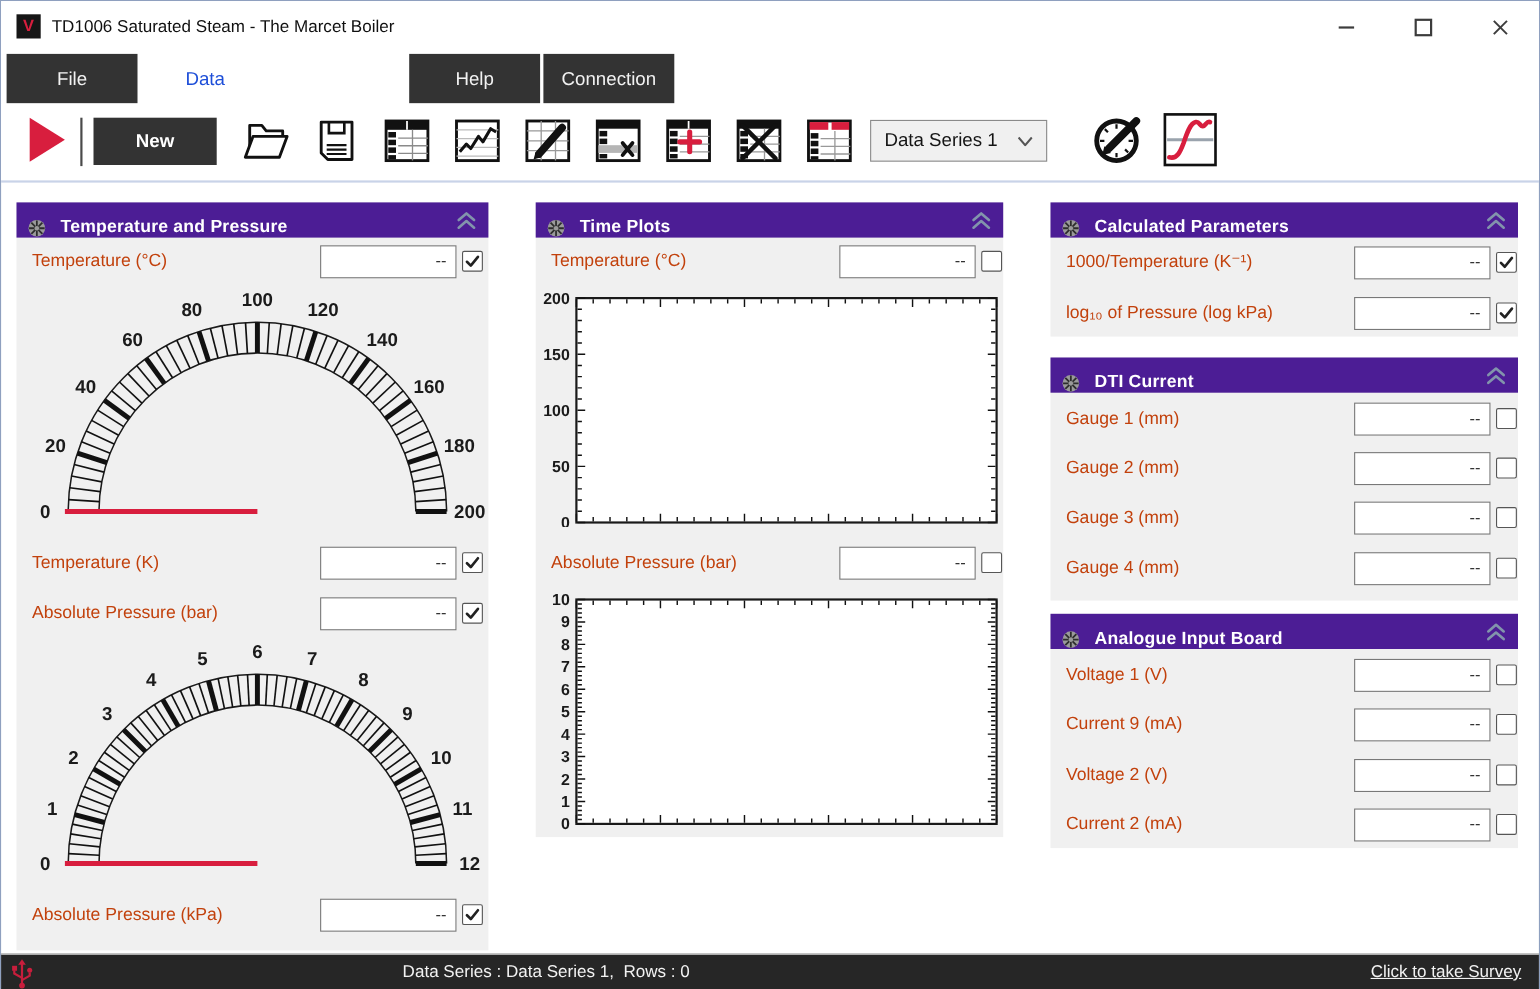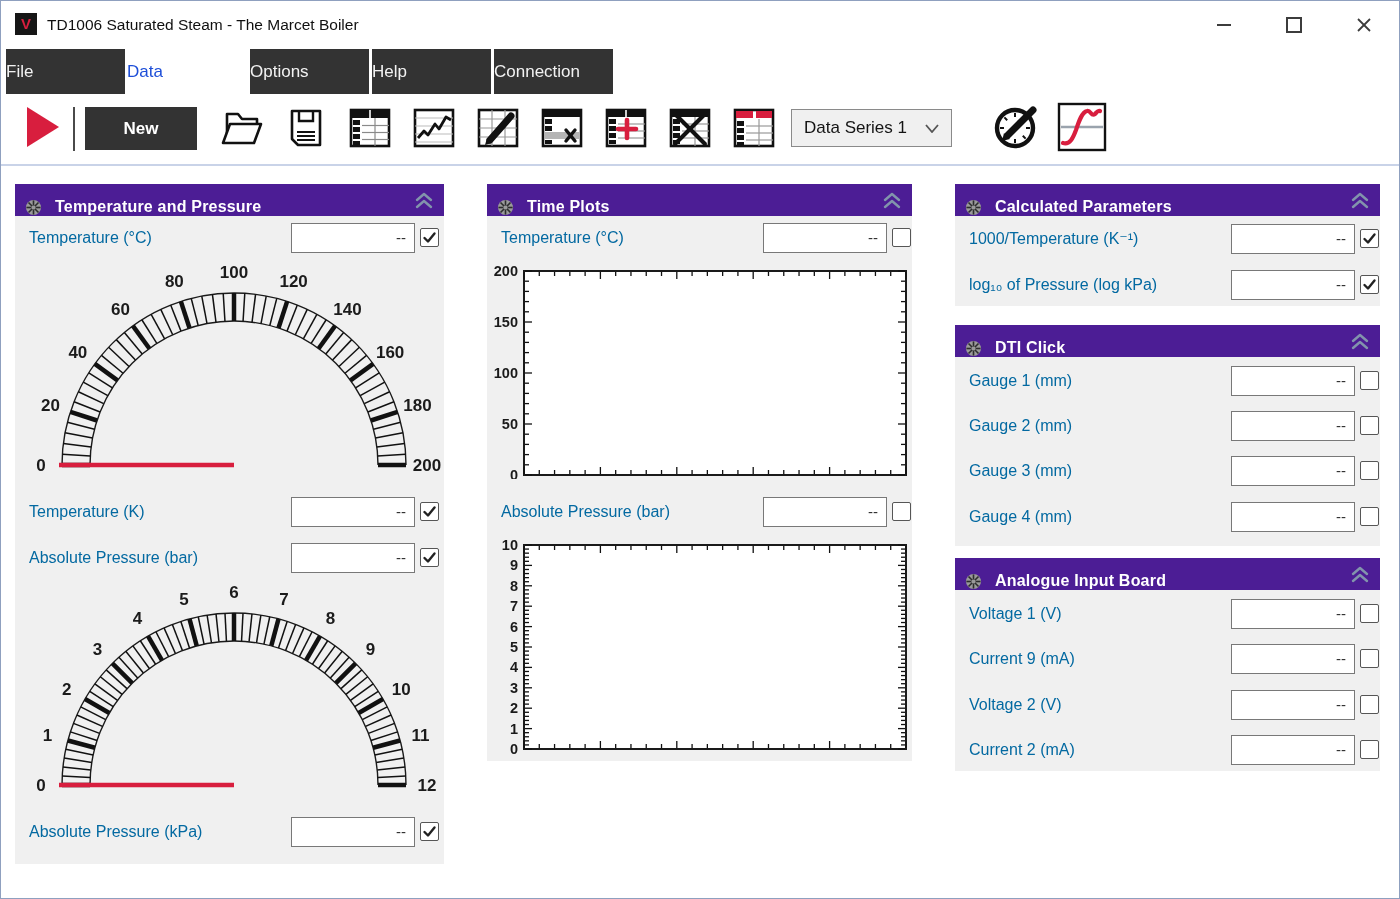--- a/index.html
+++ b/index.html
@@ -13,21 +13,21 @@
         color:#d81e3e;font-weight:bold;font-size:15px;text-align:center;line-height:22px}
   .title-text{position:absolute;left:46px;top:0;height:48px;line-height:48px;font-size:15.5px;color:#101010}
   .winbtn{position:absolute;top:8px;width:46px;height:32px;display:flex;align-items:center;justify-content:center}
   #btn-min{left:1200px} #btn-max{left:1270px} #btn-close{left:1340px}
   .min-glyph{width:14px;height:2px;background:#3c3c3c}
   .max-glyph{width:12px;height:12px;border:2px solid #3c3c3c}
 
   
   .tabbar{position:absolute;left:0;top:48px;width:100%;height:45px;background:#fff}
   .tab{position:absolute;top:0;height:45px;width:119px;background:#333;color:#f2f2f2;
-       font-size:17px;text-align:left;line-height:45px;cursor:default}
+       font-size:17px;text-align:center;line-height:45px;cursor:default}
   .tab.active{background:#fff;color:#1d4ed8;font-weight:normal}
 
   
   .toolbar{position:absolute;left:0;top:93px;width:100%;height:70px;background:#fff}
   .ticon{position:absolute;top:11px;width:46px;height:46px}
   .toolbar-sep{position:absolute;left:72px;top:13px;width:2px;height:44px;background:#4a4a4a}
   .new-btn{position:absolute;left:84px;top:13px;width:112px;height:43px;background:#333;color:#fff;
            font-weight:bold;font-size:17px;text-align:center;line-height:43px;cursor:default}
   .dropdown{position:absolute;left:790px;top:15px;width:161px;height:38px;background:#f0f0f0;
             border:1px solid #8a8a8a;box-sizing:border-box;font-size:17px;color:#141414;
@@ -41,21 +41,21 @@
   #panel-time{left:486px;top:183px;width:425px;height:577px}
   #panel-calc{left:954px;top:183px;width:425px;height:122px}
   #panel-dti {left:954px;top:324px;width:425px;height:221px}
   #panel-aib {left:954px;top:557px;width:425px;height:213px}
   .phead{position:absolute;left:0;top:0;width:100%;height:32px;background:#4c1d95;display:flex;align-items:flex-end}
   .gear{margin-left:10px;display:flex}
   .ptitle{margin-left:13px;color:#fff;font-weight:bold;font-size:16px;letter-spacing:.2px}
   .collapse{position:absolute;right:10px;top:8px;display:flex;cursor:pointer}
 
   .prow{position:absolute;left:0;width:100%;height:30px}
-  .flabel{position:absolute;left:14px;top:0;line-height:30px;font-size:16px;color:#0369a1;white-space:nowrap}
+  .flabel{position:absolute;left:14px;top:0;line-height:30px;font-size:16px;color:#c2410c;white-space:nowrap}
   .readout{position:absolute;left:276px;top:0;width:114px;height:28px;border:1px solid #787878;background:#fff;
            text-align:right;line-height:28px;padding-right:8px;font-size:15px;color:#333}
   .cb{position:absolute;left:405px;top:5px;width:19px;height:19px;border:1.6px solid #565656;
       background:#fff;border-radius:2px;box-sizing:border-box;cursor:pointer}
   .cb svg{display:none;margin:1px 0 0 1px}
   .cb.checked svg{display:block}
 
   .gauge-svg,.plot-svg{position:absolute;left:0}
 
   
@@ -86,21 +86,20 @@
             <line x1="2" y1="2" x2="14" y2="14"></line>
             <line x1="14" y1="2" x2="2" y2="14"></line>
           </g>
         </svg>
     </div>
   </div>
 
   <div class="tabbar">
     <div class="tab" style="left:5px">File</div>
     <div class="tab active" style="left:126px">Data</div>
-    <div class="tab" style="left:249px">Options</div>
     <div class="tab" style="left:371px">Help</div>
     <div class="tab" style="left:493px">Connection</div>
   </div>
 
   <div class="toolbar">
     <svg class="ticon" style="left:20px;width:40px;height:44px" viewBox="0 0 40 44">
         <polygon points="6,2 38,22 6,42" fill="#d81e3e"></polygon>
       </svg>
     <div class="toolbar-sep"></div>
     <div class="new-btn">New</div>
@@ -829,21 +828,21 @@
             <circle cx="9" cy="9" r="8" fill="#9a9a9a"></circle>
             <g stroke="#2d2d2d" stroke-width="1.7">
               <line x1="9" y1="1.5" x2="9" y2="16.5"></line>
               <line x1="1.5" y1="9" x2="16.5" y2="9"></line>
               <line x1="3.7" y1="3.7" x2="14.3" y2="14.3"></line>
               <line x1="14.3" y1="3.7" x2="3.7" y2="14.3"></line>
             </g>
             <circle cx="9" cy="9" r="2.2" fill="#9a9a9a"></circle>
           </svg>
         </span>
-      <span class="ptitle">DTI Click</span>
+      <span class="ptitle">DTI Current</span>
       <span class="collapse">
           <svg width="20" height="17" viewBox="0 0 20 17">
             <g fill="none" stroke="#8294ac" stroke-width="2.4" stroke-linecap="round" stroke-linejoin="round">
               <polyline points="3,8 10,2 17,8"></polyline>
               <polyline points="3,15 10,9 17,15"></polyline>
             </g>
           </svg>
         </span>
     </div>
     <div class="prow" style="top:41px">
@@ -907,14 +906,31 @@
       <span class="readout">--</span>
       <span class="cb"></span>
     </div>
     <div class="prow" style="top:177px">
       <span class="flabel">Current 2 (mA)</span>
       <span class="readout">--</span>
       <span class="cb"></span>
     </div>
   </div>
 
+  <div class="statusbar">
+    <span class="usb">
+      <svg width="26" height="28" viewBox="0 0 26 28">
+        <g stroke="#c81e3c" stroke-width="2" fill="none">
+          <line x1="13" y1="25" x2="13" y2="5"></line>
+          <path d="M13 18 L6 14 L6 11"></path>
+          <path d="M13 20 L20 16 L20 13"></path>
+        </g>
+        <polygon points="13,1 16.5,6 9.5,6" fill="#c81e3c"></polygon>
+        <circle cx="13" cy="25" r="2.6" fill="#c81e3c"></circle>
+        <rect x="4" y="7" width="4.5" height="4.5" fill="#c81e3c"></rect>
+        <circle cx="20" cy="11" r="2.3" fill="#c81e3c"></circle>
+      </svg>
+    </span>
+    <span class="status-text">Data Series : Data Series 1,&nbsp; Rows : 0</span>
+    <span class="survey">Click to take Survey</span>
+  </div>
 
 </div>
 
 </body></html>

